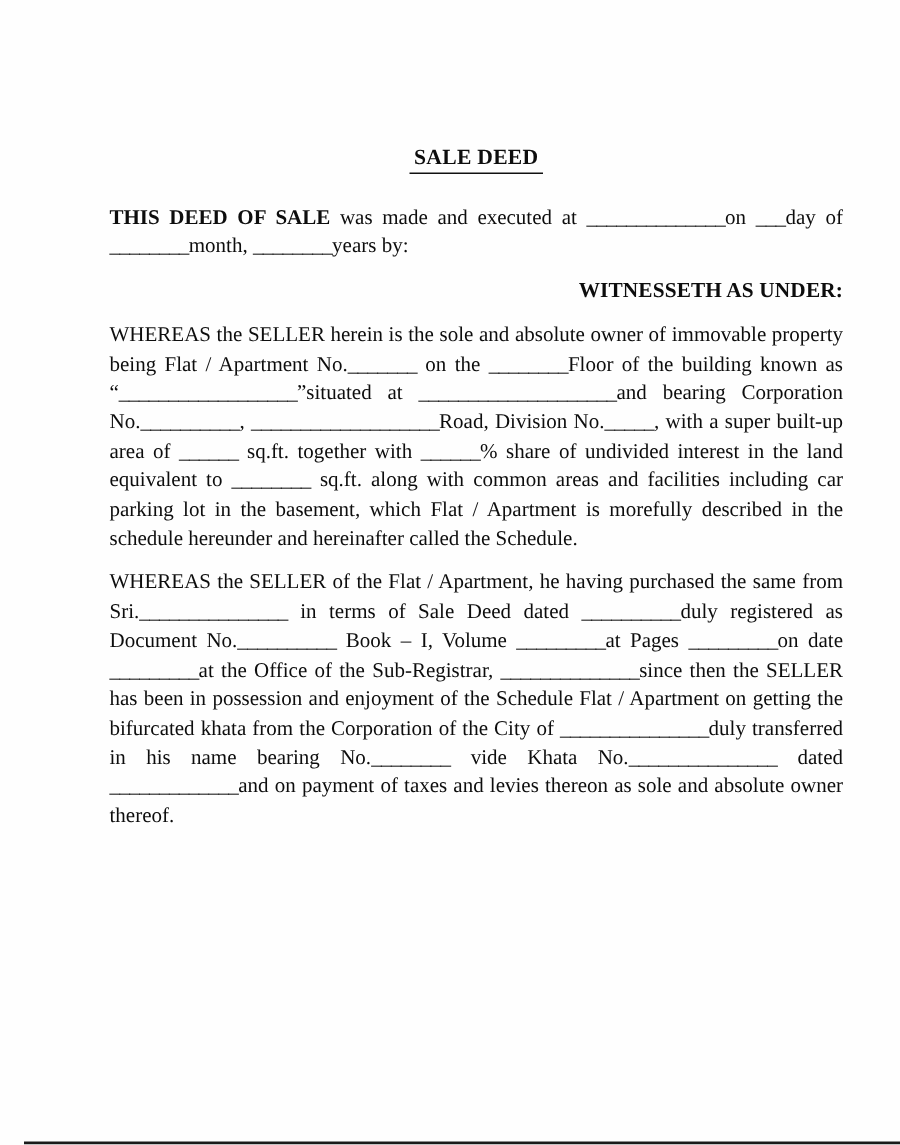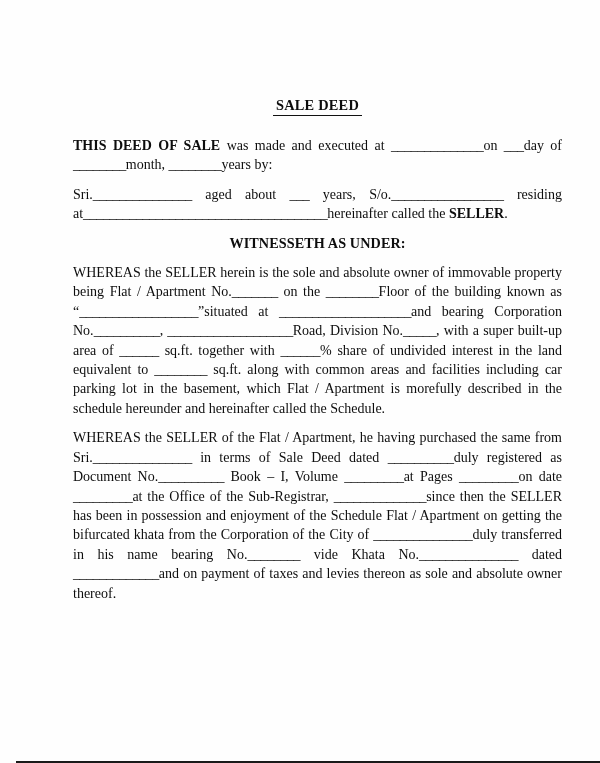--- a/index.html
+++ b/index.html
@@ -50,21 +50,21 @@
     line-height: 19.4px;
     text-align: justify;
     text-justify: inter-word;
     hyphens: none;
   }
   p.heading {
     margin: 0 0 10px 0;
     font-size: 14.2px;
     line-height: 19.4px;
     font-weight: bold;
-    text-align: center;
+    text-align: right;
     letter-spacing: 0.1px;
   }
   b, strong { font-weight: bold; }
   .blank {
     letter-spacing: -0.4px;
   }
   #bottom-rule {
     position: absolute;
     left: 0;
     bottom: 0;
@@ -77,21 +77,20 @@
 <body>
 
 <div id="page">
 
   <div id="content">
 
     <div class="doc-title"><span class="u">SALE DEED</span></div>
 
     <p class="para"><b>THIS DEED OF SALE</b> was made and executed at <span class="blank">______________</span>on <span class="blank">___</span>day of <span class="blank">________</span>month, <span class="blank">________</span>years by:</p>
 
-    <p class="para">Sri.<span class="blank">_______________</span> aged about <span class="blank">___</span> years, S/o.<span class="blank">_________________</span> residing at<span class="blank">_____________________________________</span>hereinafter called the <b>SELLER</b>.</p>
 
 
 
     <p class="heading">WITNESSETH AS UNDER:</p>
 
     <p class="para">WHEREAS the SELLER herein is the sole and absolute owner of immovable property being Flat / Apartment No.<span class="blank">_______</span> on the <span class="blank">________</span>Floor of the building known as “<span class="blank">__________________</span>”situated at <span class="blank">____________________</span>and bearing Corporation No.<span class="blank">__________</span>, <span class="blank">___________________</span>Road, Division No.<span class="blank">_____</span>, with a super built-up area of <span class="blank">______</span> sq.ft. together with <span class="blank">______</span>% share of undivided interest in the land equivalent to <span class="blank">________</span> sq.ft. along with common areas and facilities including car parking lot in the basement, which Flat / Apartment is morefully described in the schedule hereunder and hereinafter called the Schedule.</p>
 
     <p class="para">WHEREAS the SELLER of the Flat / Apartment, he having purchased the same from Sri.<span class="blank">_______________</span> in terms of Sale Deed dated <span class="blank">__________</span>duly registered as Document No.<span class="blank">__________</span> Book – I, Volume <span class="blank">_________</span>at Pages <span class="blank">_________</span>on date <span class="blank">_________</span>at the Office of the Sub-Registrar, <span class="blank">______________</span>since then the SELLER has been in possession and enjoyment of the Schedule Flat / Apartment on getting the bifurcated khata from the Corporation of the City of <span class="blank">_______________</span>duly transferred in his name bearing No.<span class="blank">________</span> vide Khata No.<span class="blank">_______________</span> dated <span class="blank">_____________</span>and on payment of taxes and levies thereon as sole and absolute owner thereof.</p>
 
   </div>

